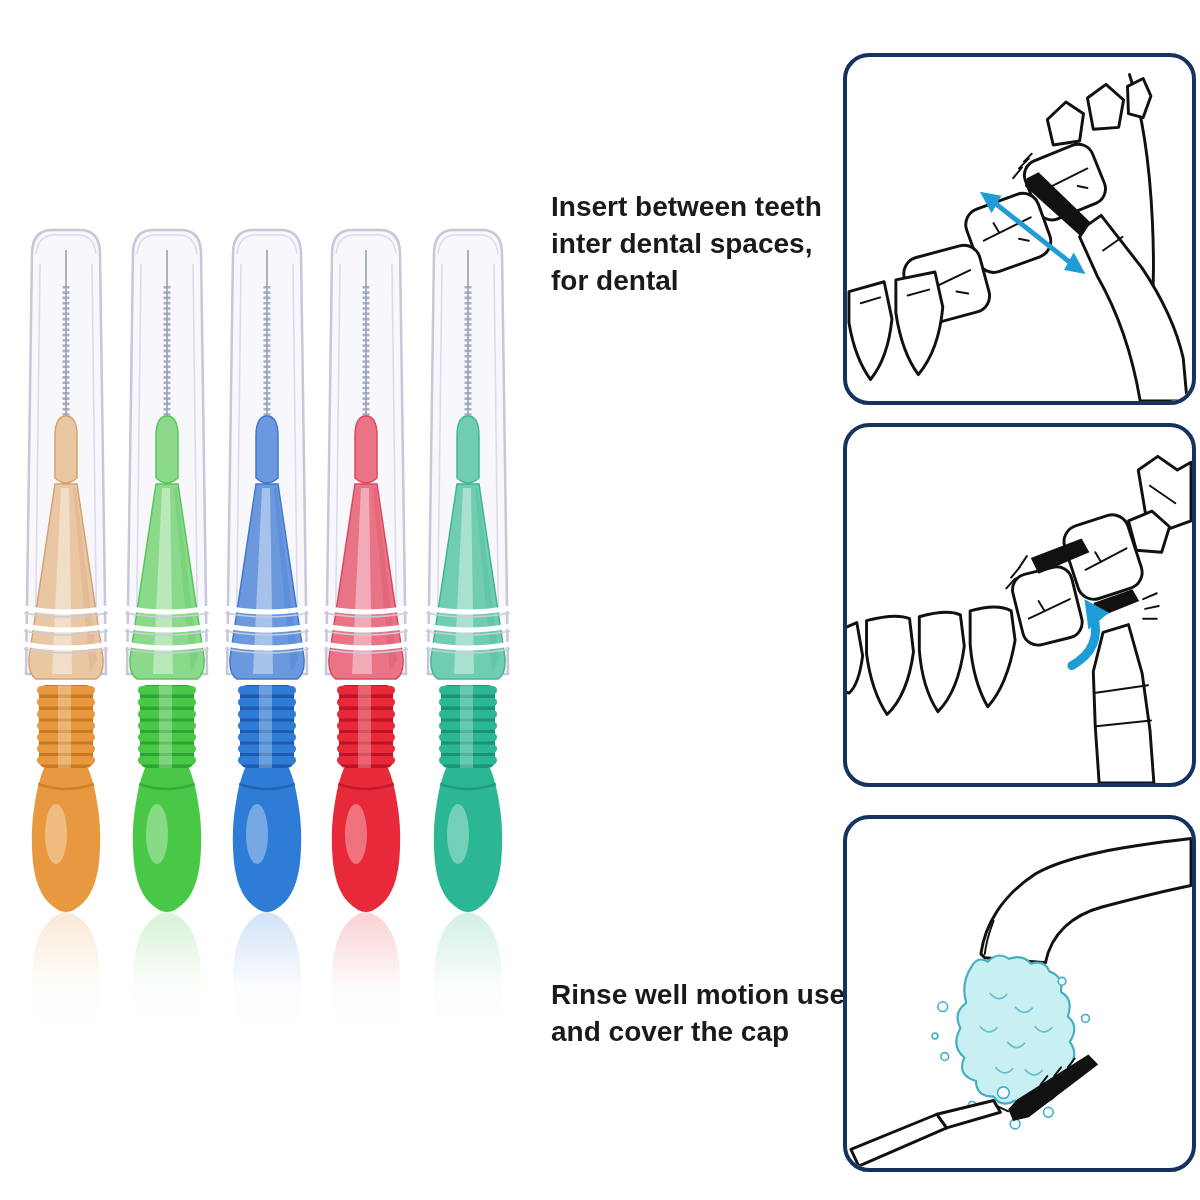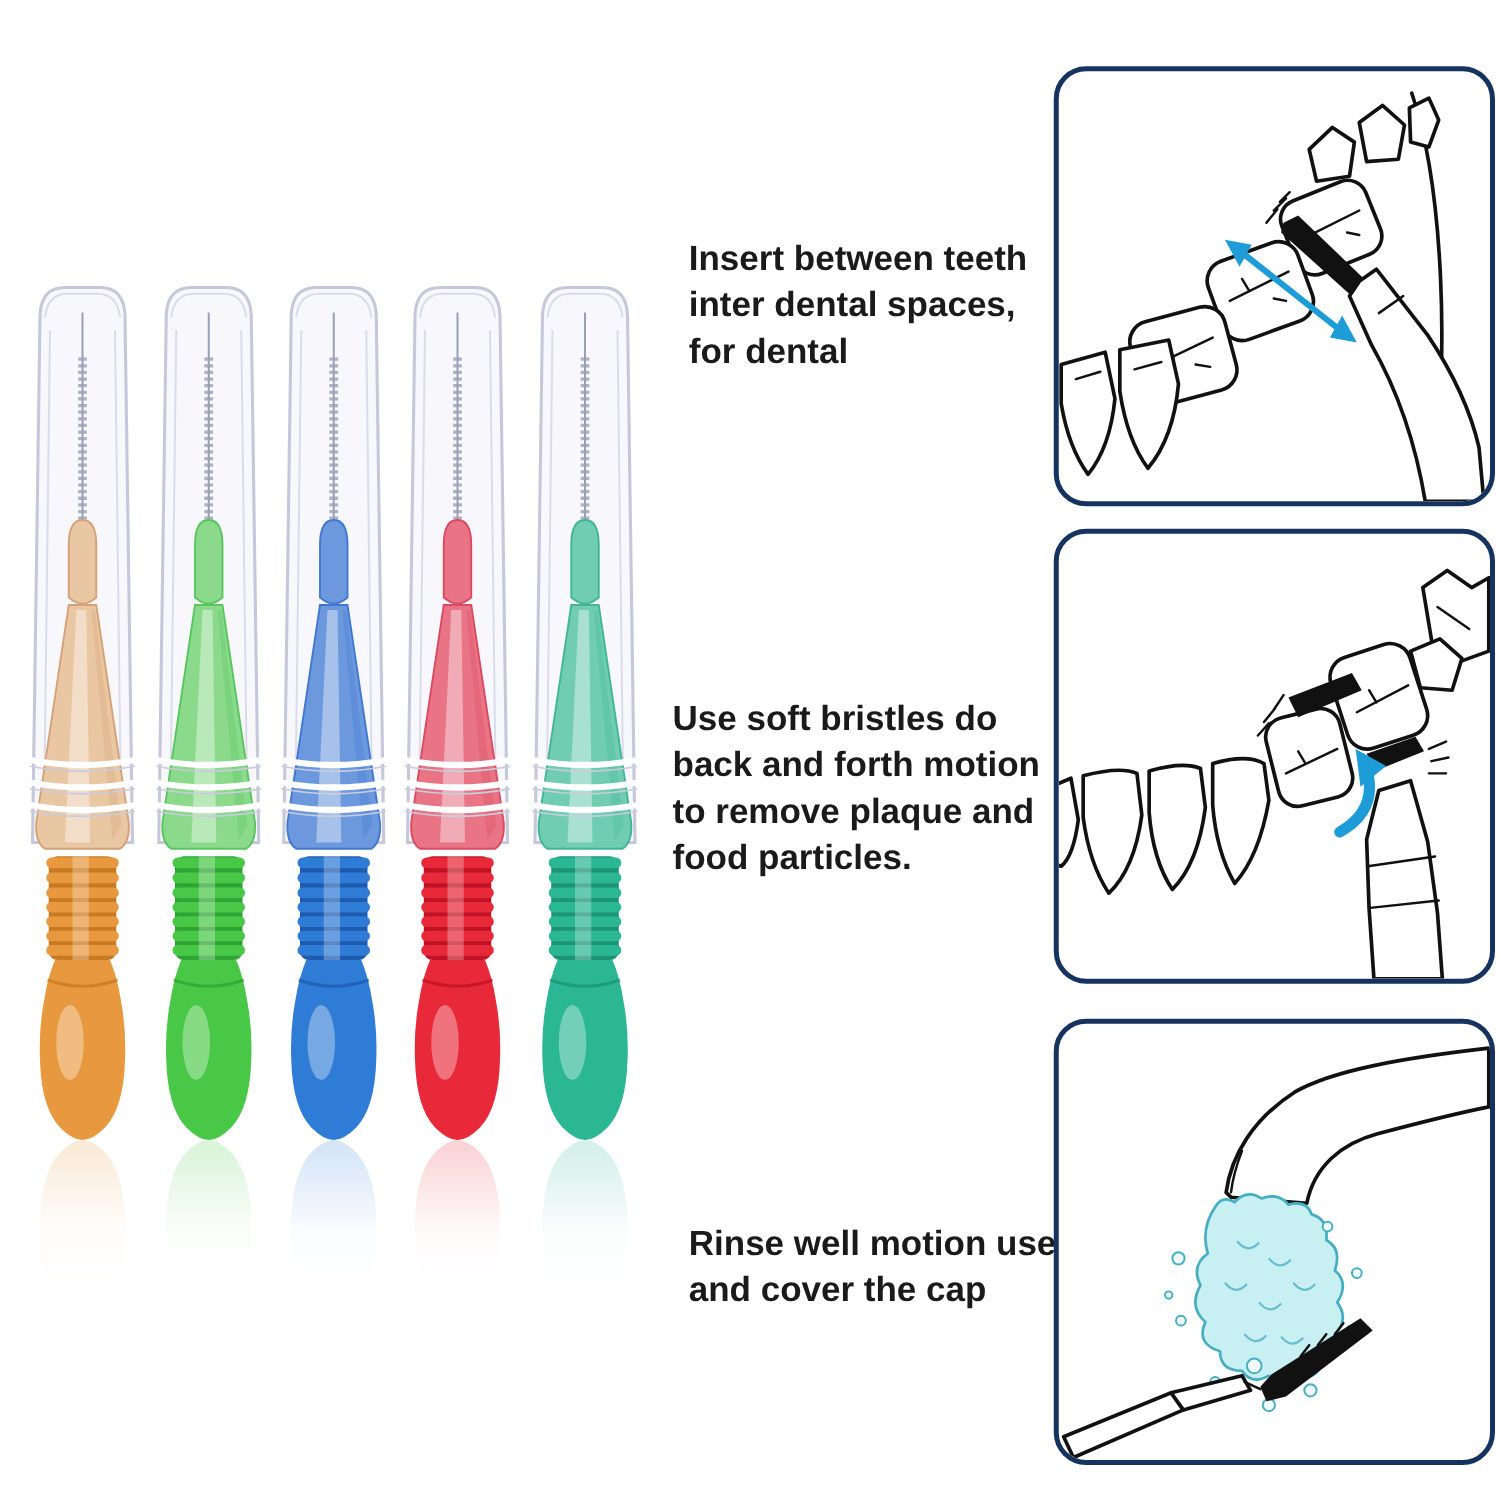--- a/index.html
+++ b/index.html
@@ -322,24 +322,20 @@
       <path class="collar" d="M 24,562 Q 52,572 80,562"></path>
       <ellipse class="bulbhl" cx="42" cy="612" rx="11" ry="30"></ellipse>
     </g>
   </svg>
     </div>
   <div class="refl-fade"></div>
 
   <p class="caption cap-1">Insert between teeth
 inter dental spaces,
 for dental</p>
-  <p class="caption cap-2">Use soft bristles do
-back and forth motion
-to remove plaque and
-food particles.</p>
   <p class="caption cap-3">Rinse well motion use,
 and cover the cap</p>
 
   <div class="panel panel-1">
     <svg viewBox="0 0 353 352" preserveAspectRatio="none">
       <path class="ln" d="M 289,18 C 314,92 322,236 303,350"></path>
       <g>
         <path class="tooth" d="M 205,64 L 224,46 L 242,58 L 238,86 L 211,90 Z"></path>
         <path class="tooth" d="M 246,42 L 265,28 L 283,44 L 278,72 L 252,74 Z"></path>
         <path class="tooth" d="M 287,30 L 303,22 L 311,40 L 303,62 L 288,58 Z"></path>

